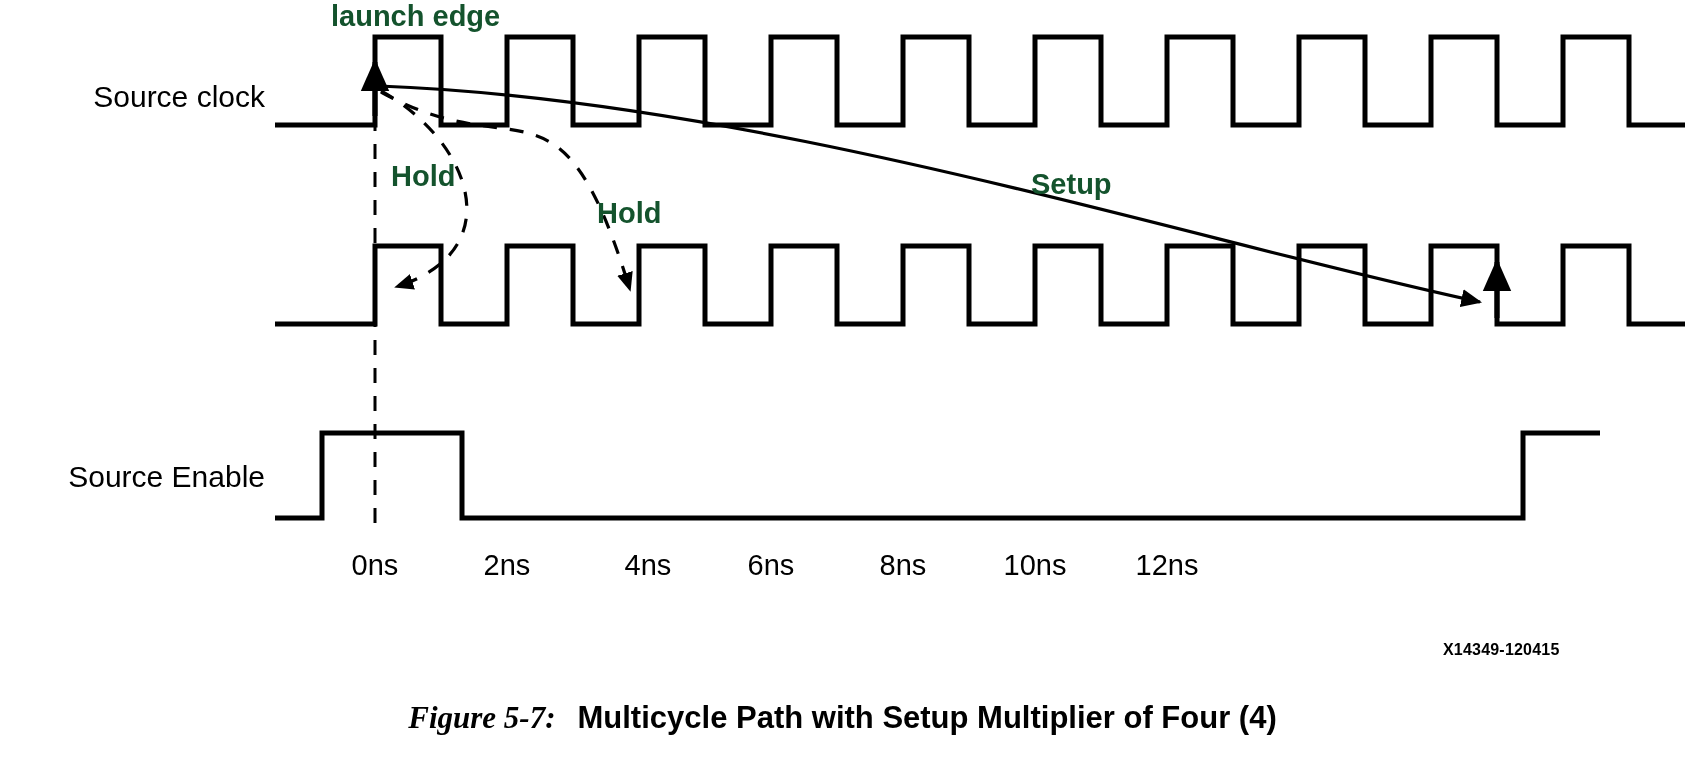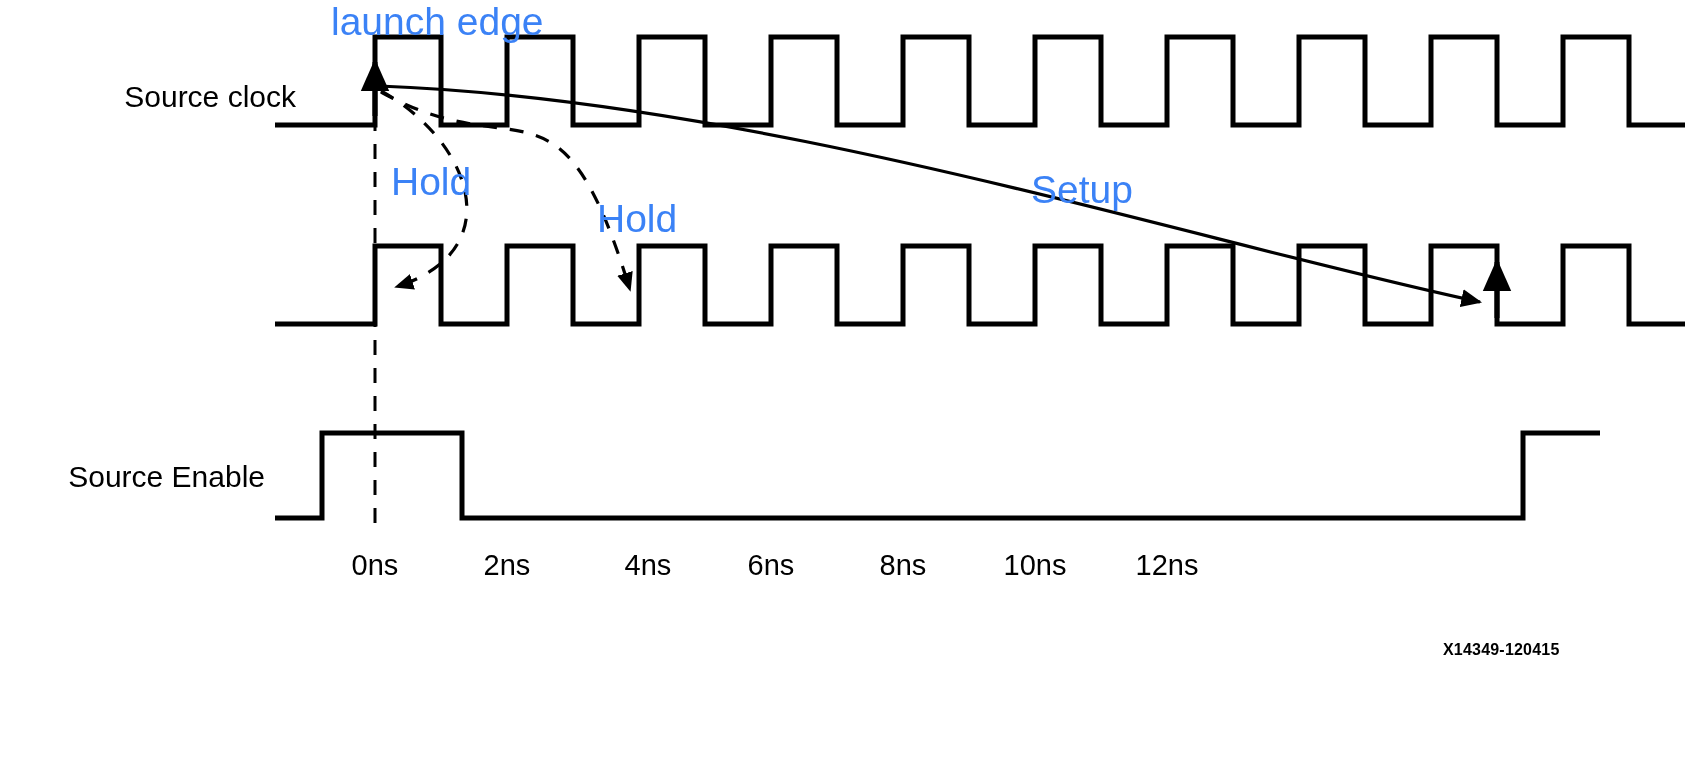--- a/index.html
+++ b/index.html
@@ -3,21 +3,21 @@
 <meta charset="utf-8">
 <style>
   html,body{margin:0;padding:0;background:#ffffff;}
   body{width:1685px;height:765px;position:relative;overflow:hidden;
        font-family:"Liberation Sans",sans-serif;color:#000;}
   #figure-root{position:absolute;left:0;top:0;width:1685px;height:765px;}
   svg#timing-canvas{position:absolute;left:0;top:0;width:1685px;height:765px;}
 
   .sig-label{position:absolute;font-size:30px;color:#000;white-space:nowrap;
              text-align:right;}
-  .anno{position:absolute;font-size:39px;color:#3b82f6;white-space:nowrap;}
+  .anno{position:absolute;font-size:29px;color:#14532d;white-space:nowrap;font-weight:bold;}
   .tick-label{position:absolute;font-size:29px;color:#000;white-space:nowrap;
               text-align:center;}
   #doc-id{position:absolute;font-size:16px;font-weight:bold;color:#000;
           white-space:nowrap;letter-spacing:0.2px;}
   #caption{position:absolute;left:0;top:700px;width:1685px;text-align:center;
            white-space:nowrap;}
   #caption .cap-num{font-family:"Liberation Serif",serif;font-style:italic;
                     font-weight:bold;font-size:31px;}
   #caption .cap-title{font-size:31px;font-weight:bold;margin-left:22px;}
 </style>
@@ -83,21 +83,21 @@
     <line x1="375" y1="60" x2="375" y2="532" stroke="#000" stroke-width="3" stroke-dasharray="15 13"></line>
 
     <path fill="none" stroke="#000" stroke-width="3.2" stroke-dasharray="14 13" marker-end="url(#arrow-dash-right)" d="M 381,91 C 470,140 512,250 396,287"></path>
 
     <path fill="none" stroke="#000" stroke-width="3.2" stroke-dasharray="14 13" marker-end="url(#arrow-dash-right)" d="M 381,92 C 520,170 560,60 630,290"></path>
 
     <path fill="none" stroke="#000" stroke-width="3.2" marker-end="url(#arrow-solid-right)" d="M 379,86 C 760,100 1190,240 1480,302"></path>
 
   </svg>
 
-  <div class="sig-label" style="left:0px;top:80px;width:265px;padding-left:31px;">Source clock</div>
+  <div class="sig-label" style="left:0px;top:80px;width:265px;">Source clock</div>
 
 
   <div class="sig-label" style="left:0px;top:460px;width:265px;">Source Enable</div>
 
   <div class="anno" style="left:331px;top:0px;">launch edge</div>
 
   <div class="anno" style="left:391px;top:160px;">Hold</div>
 
   <div class="anno" style="left:597px;top:197px;">Hold</div>
 
@@ -107,14 +107,17 @@
   <div class="tick-label" style="left:315px;top:549px;width:120px;">0ns</div>
   <div class="tick-label" style="left:447px;top:549px;width:120px;">2ns</div>
   <div class="tick-label" style="left:588px;top:549px;width:120px;">4ns</div>
   <div class="tick-label" style="left:711px;top:549px;width:120px;">6ns</div>
   <div class="tick-label" style="left:843px;top:549px;width:120px;">8ns</div>
   <div class="tick-label" style="left:975px;top:549px;width:120px;">10ns</div>
   <div class="tick-label" style="left:1107px;top:549px;width:120px;text-align:center;">12ns</div>
 
   <div id="doc-id" style="left:1443px;top:641px;">X14349-120415</div>
 
+  <div id="caption">
+    <span class="cap-num">Figure 5-7:</span><span class="cap-title">Multicycle Path with Setup Multiplier of Four (4)</span>
+  </div>
 
 </div>
 
 </body></html>

